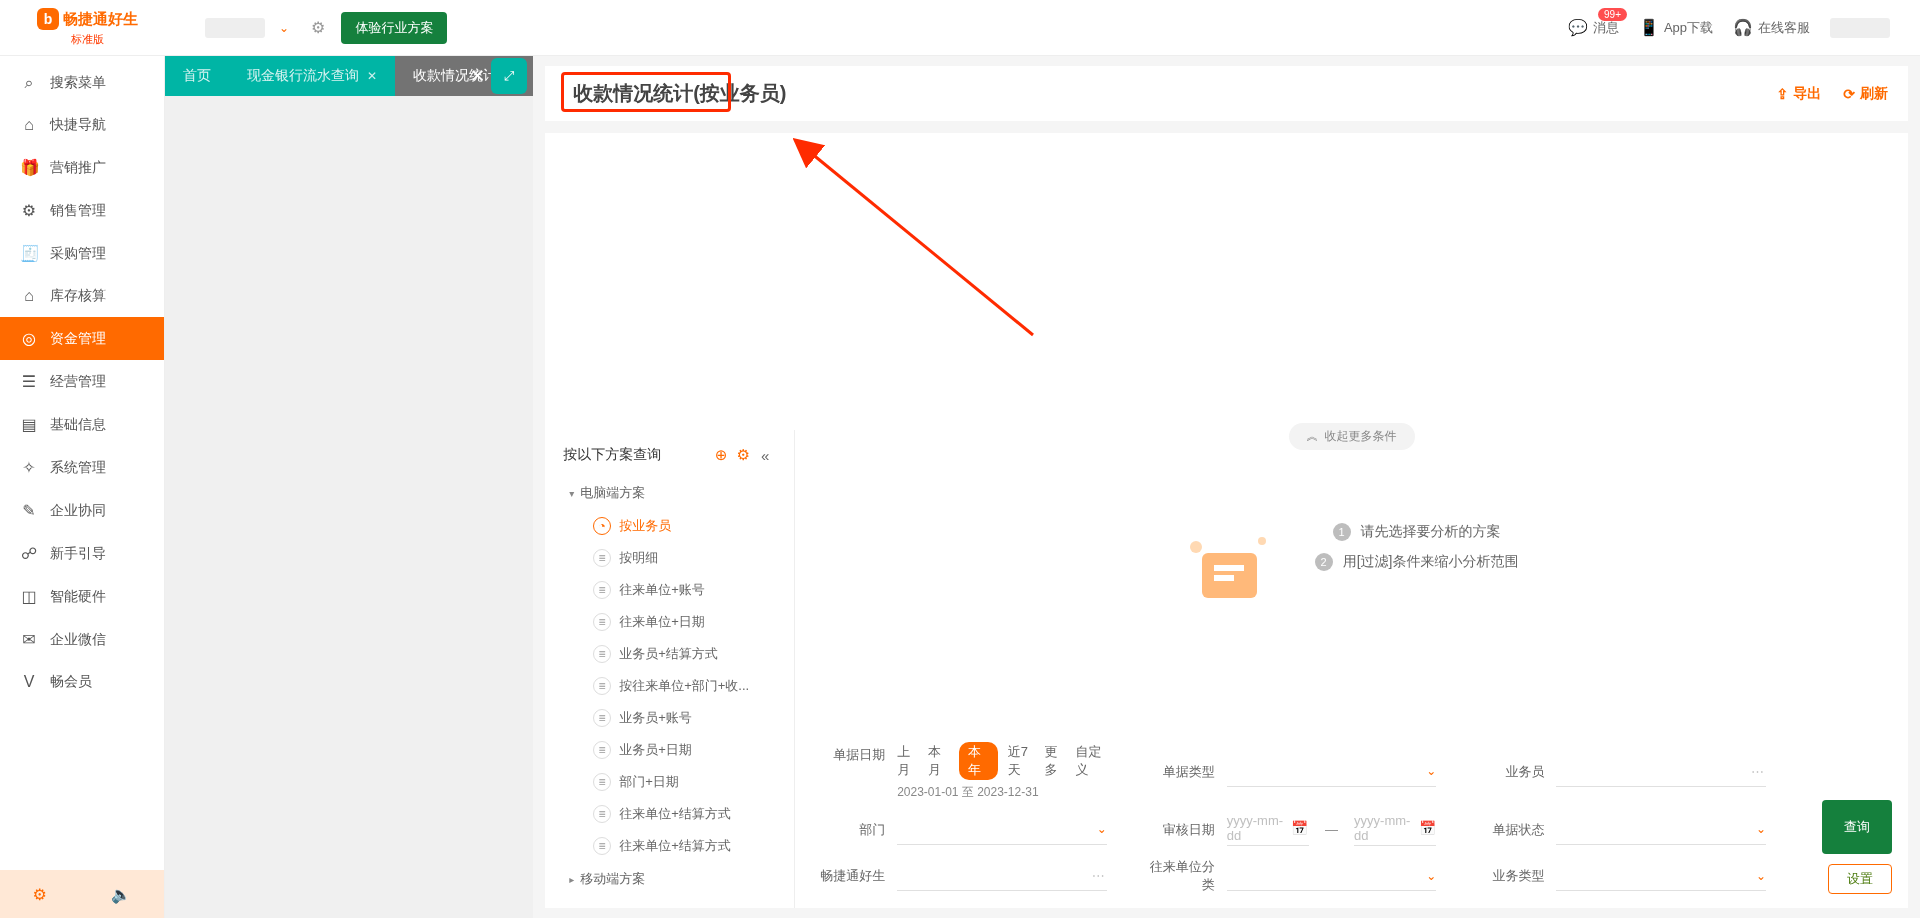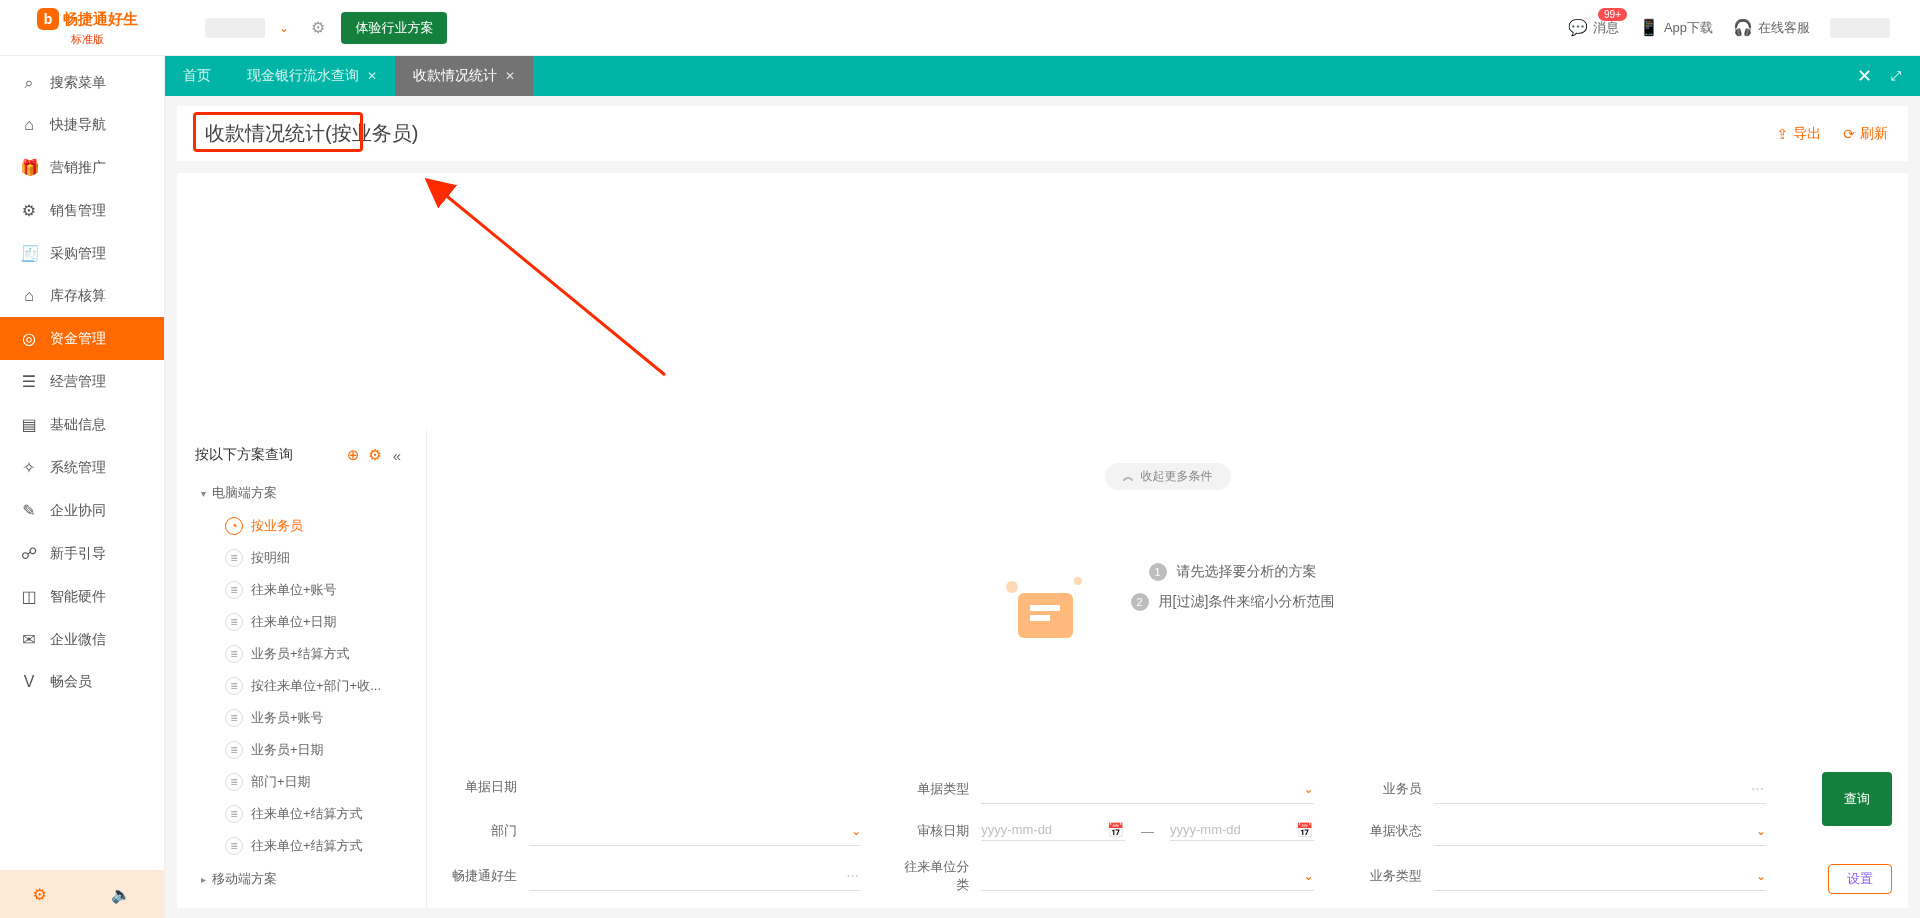--- a/index.html
+++ b/index.html
@@ -24,31 +24,31 @@
 
 
 .sidebar { position: fixed; left: 0; top: 56px; bottom: 0; width: 165px; background: #fff; border-right: 1px solid #eee; display: flex; flex-direction: column; }
 .side-items { flex: 1; overflow-y: auto; padding-top: 6px; }
 .side-item { display: flex; align-items: center; gap: 12px; padding: 12px 20px; color: #555; cursor: pointer; font-size: 14px; }
 .side-item.active { background: #ff6a00; color: #fff; }
 .side-icn { width: 18px; text-align: center; font-size: 16px; }
 .side-foot { height: 48px; background: #ffe8d6; display: flex; align-items: center; justify-content: space-around; color: #ff6a00; font-size: 16px; }
 
 
-.main-wrap { position: fixed; left: 165px; top: 56px; right: 0; bottom: 0; display: flex; flex-direction: column; }
+.main-wrap { position: fixed; left: 165px; top: 56px; right: 0; bottom: 0; display: flex; flex-direction: row; }
 .tabsbar { height: 40px; background: #00b5a5; display: flex; align-items: stretch; position: relative; }
 .tab { display: flex; align-items: center; gap: 8px; padding: 0 18px; color: rgba(255,255,255,.85); font-size: 14px; cursor: pointer; }
 .tab.active { background: #737373; color: #fff; }
 .tab-x { color: rgba(255,255,255,.8); font-size: 12px; cursor: pointer; }
 
 
 .content { flex: 1; background: #f5f5f5; padding: 10px 12px; display: flex; flex-direction: column; gap: 12px; overflow: auto; }
 
 
-.title-row { background: #fff; display: flex; align-items: center; padding: 10px 20px; position: relative; }
+.title-row { background: #fff; display: flex; align-items: center; padding: 10px 20px; position: relative; font-weight: bold; }
 .page-title { font-size: 20px; color: #444; padding: 4px 8px; }
 .title-highlight { position: absolute; left: 16px; top: 6px; width: 170px; height: 40px; border: 3px solid #ff2b00; border-radius: 4px; pointer-events: none; }
 .title-actions { margin-left: auto; display: flex; align-items: center; gap: 22px; }
 .act-link { color: #ff6a00; display: flex; align-items: center; gap: 5px; cursor: pointer; font-size: 14px; }
 
 
 .body-panel { background: #fff; flex: 1; display: flex; position: relative; align-items: flex-end; }
 .scheme-col { width: 250px; border-right: 1px solid #eee; padding: 12px 8px; }
 .scheme-head { display: flex; align-items: center; padding: 4px 10px 12px 10px; color: #333; font-size: 14px; }
 .scheme-head .title { flex: 1; }
@@ -73,21 +73,21 @@
 .quick-dates { display: flex; align-items: center; gap: 10px; font-size: 13px; }
 .qd { color: #666; cursor: pointer; }
 .qd.active { background: #ff6a00; color: #fff; border-radius: 10px; padding: 1px 9px; }
 .date-range-text { color: #888; font-size: 12px; margin-top: 4px; }
 .date-inputs { display: flex; align-items: center; gap: 16px; width: 100%; }
 .date-box { flex: 1; display: flex; align-items: center; border-bottom: 1px solid #e0e0e0; padding-bottom: 2px; gap: 6px; color: #c0c0c0; font-size: 13px; }
 .cal-icn { color: #ff6a00; margin-left: auto; font-size: 14px; }
 .dash { color: #888; }
 
 .action-col { width: 120px; padding: 14px 16px; display: flex; flex-direction: column; gap: 10px; align-items: flex-end; }
-.btn-outline { border: 1px solid #ff6a00; background: #fff; color: #8b5cf6; border-radius: 4px; padding: 5px 18px; cursor: pointer; font-size: 13px; margin-top: 28px; }
+.btn-outline { border: 1px solid #ff6a00; background: #fff; color: #4d7c0f; border-radius: 4px; padding: 5px 18px; cursor: pointer; font-size: 13px; }
 
 .collapse-bar { position: absolute; left: 250px; right: 0; top: 290px; display: flex; justify-content: center; }
 .collapse-pill { background: #f3f3f3; color: #888; border-radius: 14px; padding: 5px 18px; font-size: 12px; cursor: pointer; display: flex; align-items: center; gap: 6px; }
 
 .hints { position: absolute; left: 250px; right: 0; top: 390px; display: flex; flex-direction: column; align-items: center; gap: 12px; }
 .hint-row { display: flex; align-items: center; gap: 10px; color: #666; font-size: 14px; }
 .hint-num { width: 18px; height: 18px; border-radius: 50%; background: #bdbdbd; color: #fff; display: inline-flex; align-items: center; justify-content: center; font-size: 11px; }
 
 .arrow-svg { position: absolute; pointer-events: none; z-index: 30; }
 </style>
@@ -299,20 +299,31 @@
               <span>移动端方案</span>
             </div>
           </div>
       </div>
 
       <div class="filters-col">
         <div class="filters-grid">
 
           <div class="field" style="align-items:flex-start">
             <div class="field-label" style="padding-top:4px">单据日期</div>
+            <div style="flex:1">
+              <div class="quick-dates">
+                <span class="qd">上月</span>
+                <span class="qd">本月</span>
+                <span class="qd active">本年</span>
+                <span class="qd">近7天</span>
+                <span class="qd">更多</span>
+                <span class="qd">自定义</span>
+              </div>
+              <div class="date-range-text">2023-01-01 至 2023-12-31</div>
+            </div>
           </div>
           <div class="field">
             <div class="field-label">单据类型</div>
             <div class="field-body">
                 <span class="sel-caret">⌄</span>
               </div>
           </div>
           <div class="field">
             <div class="field-label">业务员</div>
             <div class="field-body">

